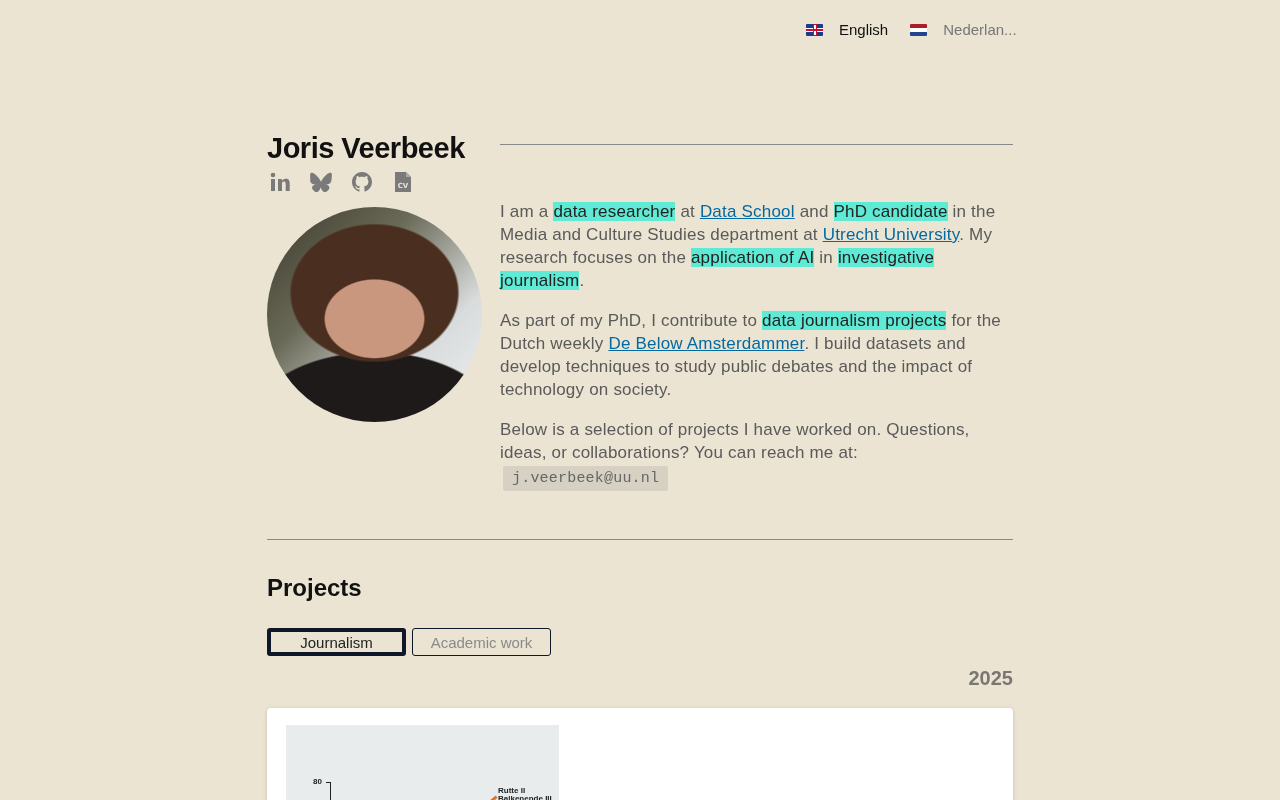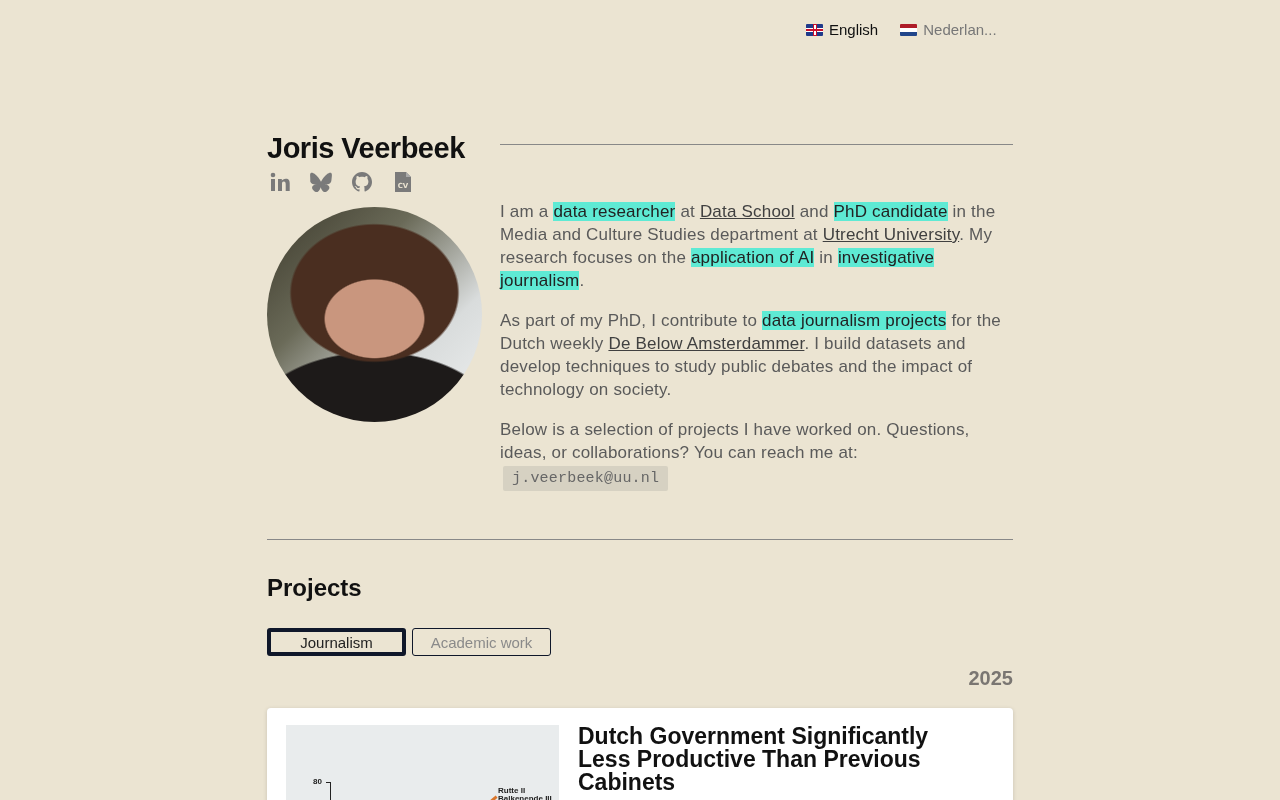--- a/index.html
+++ b/index.html
@@ -7,21 +7,21 @@
   body {
     background: #ebe4d2;
     font-family: "Liberation Sans", "DejaVu Sans", sans-serif;
     color: #555;
     position: relative;
   }
   .lang-bar {
     position: absolute; top: 21px; left: 806px;
     display: flex; gap: 22px; font-size: 15px;
   }
-  .lang { display: flex; align-items: center; gap: 6px; cursor: pointer; }
+  .lang { display: flex; align-items: center; gap: 16px; cursor: pointer; }
   .lang.active { color: #111; }
   .lang.inactive { color: #777; }
   .flag { width: 17px; height: 12px; display: inline-block; position: relative; overflow: hidden; border-radius: 1px; }
   .flag-uk { background: #1f3a8a; }
   .flag-uk::before { content:""; position:absolute; left:0; right:0; top:4px; height:4px; background:#fff; }
   .flag-uk::after { content:""; position:absolute; top:0; bottom:0; left:6.5px; width:4px; background:#fff; box-shadow: inset 0 0 0 1px #c8102e; }
   .flag-uk .bar { position:absolute; left:0; right:0; top:5px; height:2px; background:#c8102e; z-index:2; }
   .flag-nl { background: linear-gradient(to bottom, #ae1c28 0 33%, #fff 33% 66%, #21468b 66% 100%); }
 
   .header-section {
@@ -46,21 +46,21 @@
       radial-gradient(ellipse 55% 45% at 50% 40%, #4a2e20 0 70%, transparent 72%),
       radial-gradient(ellipse 70% 40% at 50% 100%, #1d1a19 0 80%, transparent 82%),
       linear-gradient(135deg, #3d3a2c 0%, #6a6a58 35%, #d9dcdc 70%, #eef0f0 100%);
   }
   .bio {
     position: absolute; left: 233px; top: 70px; width: 513px;
     font-size: 17px; line-height: 23px; color: #5a5a5a; letter-spacing: 0.2px;
   }
   .bio p { margin-bottom: 17px; }
   .hl { background: #5eead4; color: #222; }
-  .lnk { color: #404040; text-decoration: underline; cursor: pointer; }
+  .lnk { color: #0369a1; text-decoration: underline; cursor: pointer; }
   .email {
     display: inline-block; margin-left: 3px; margin-top: 2px;
     background: #d6d1c2; color: #666; font-family: "Liberation Mono", "DejaVu Sans Mono", monospace;
     font-size: 15px; padding: 0 9px; border-radius: 2px; line-height: 25px;
   }
   .mid-rule {
     position: absolute; left: 267px; top: 539px; width: 746px; height: 1px; background: #888;
   }
   .projects-title {
     position: absolute; left: 267px; top: 574px; font-size: 24px; font-weight: bold; color: #111;
@@ -175,14 +175,13 @@
   <div class="card-thumb">
     <div class="thumb-axis">80</div>
     <div class="thumb-axis-tick"></div>
     <div class="thumb-axis-line"></div>
     <div class="thumb-line"></div>
     <div class="thumb-label">
       <div>Rutte II</div>
       <div>Balkenende III</div>
     </div>
   </div>
-  <h3 class="card-title">Dutch Government Significantly Less Productive Than Previous Cabinets</h3>
 </div>
 
 </body></html>

